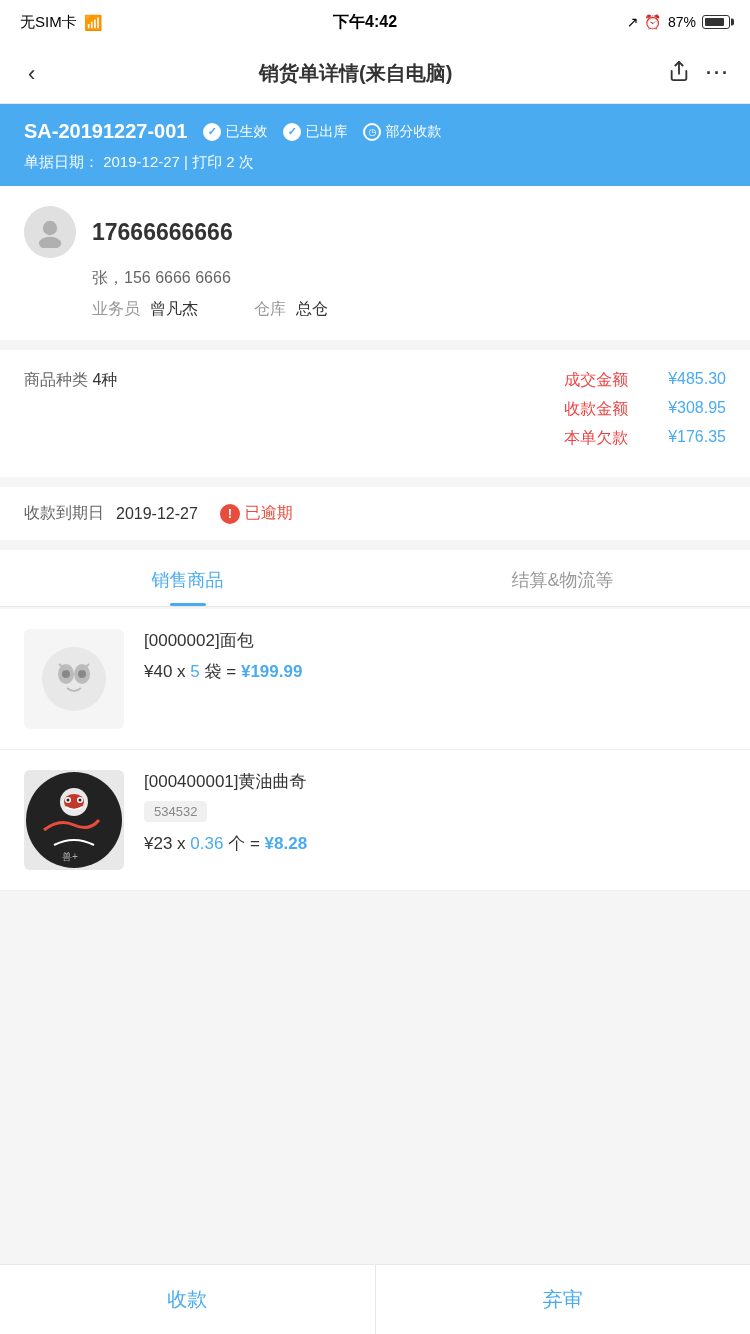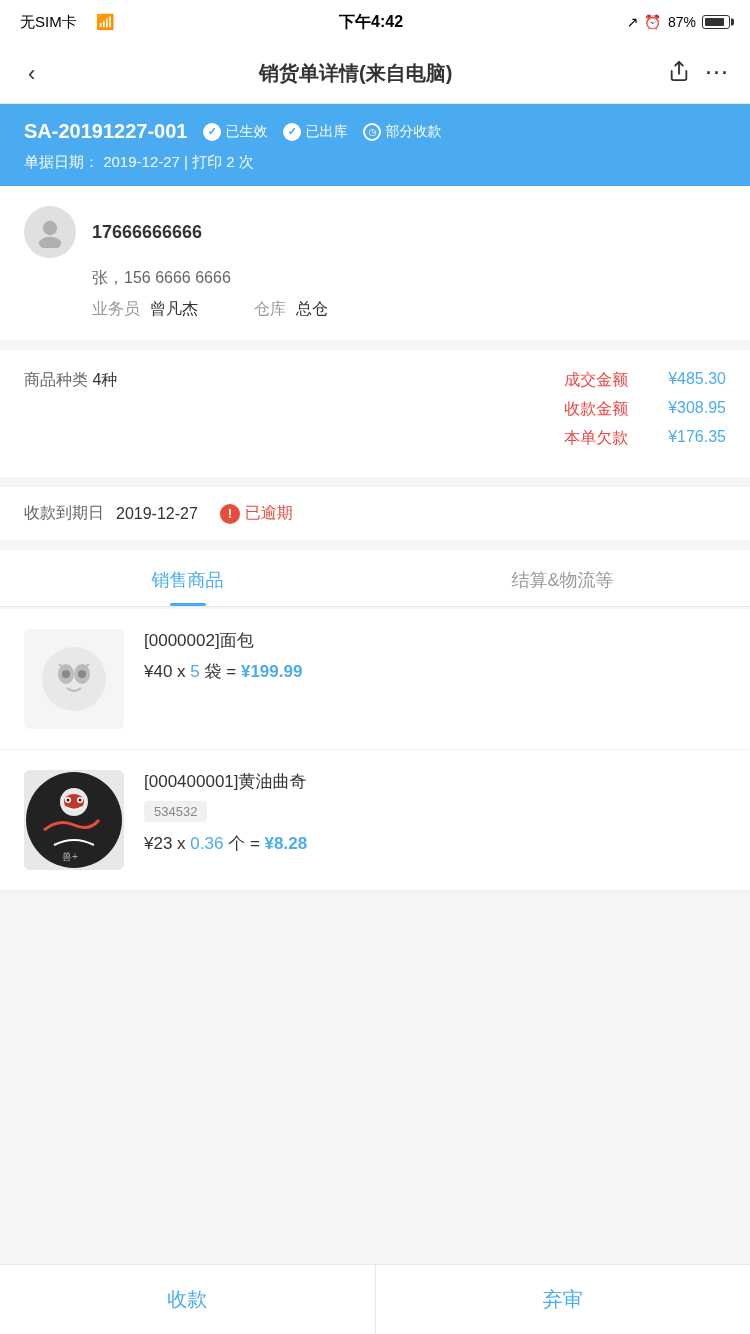--- a/index.html
+++ b/index.html
@@ -16,21 +16,21 @@
     .status-bar {
       height: 44px;
       background: #fff;
       display: flex;
       align-items: center;
       justify-content: space-between;
       padding: 0 20px;
       font-size: 15px;
       font-weight: 500;
     }
-    .status-left { display: flex; align-items: flex-start; gap: 20px; }
+    .status-left { display: flex; align-items: flex-end; gap: 8px; }
     .status-center { font-size: 16px; font-weight: 600; }
     .status-right { display: flex; align-items: center; gap: 6px; font-size: 14px; }
     .battery-icon {
       width: 28px; height: 14px;
       border: 1.5px solid #333;
       border-radius: 3px;
       position: relative;
       display: inline-flex;
       align-items: center;
       padding: 2px;
@@ -151,21 +151,21 @@
       width: 52px; height: 52px;
       border-radius: 50%;
       background: #e0e0e0;
       display: flex;
       align-items: center;
       justify-content: center;
       flex-shrink: 0;
     }
     .avatar svg { width: 32px; height: 32px; }
     .customer-name {
-      font-size: 18px;
+      font-size: 23px;
       font-weight: 600;
       color: #333;
     }
     .customer-phone {
       font-size: 16px;
       color: #666;
       margin-bottom: 10px;
       padding-left: 68px;
     }
     .customer-meta {

